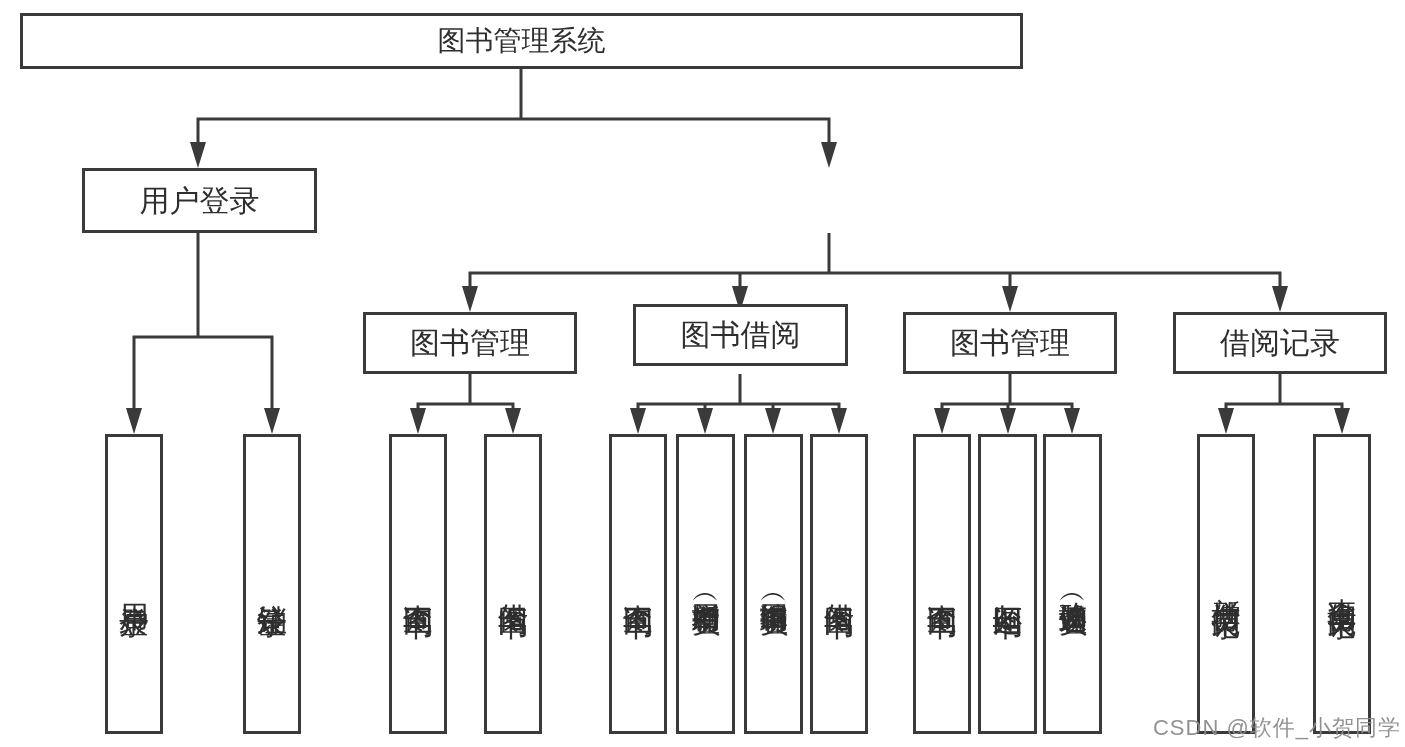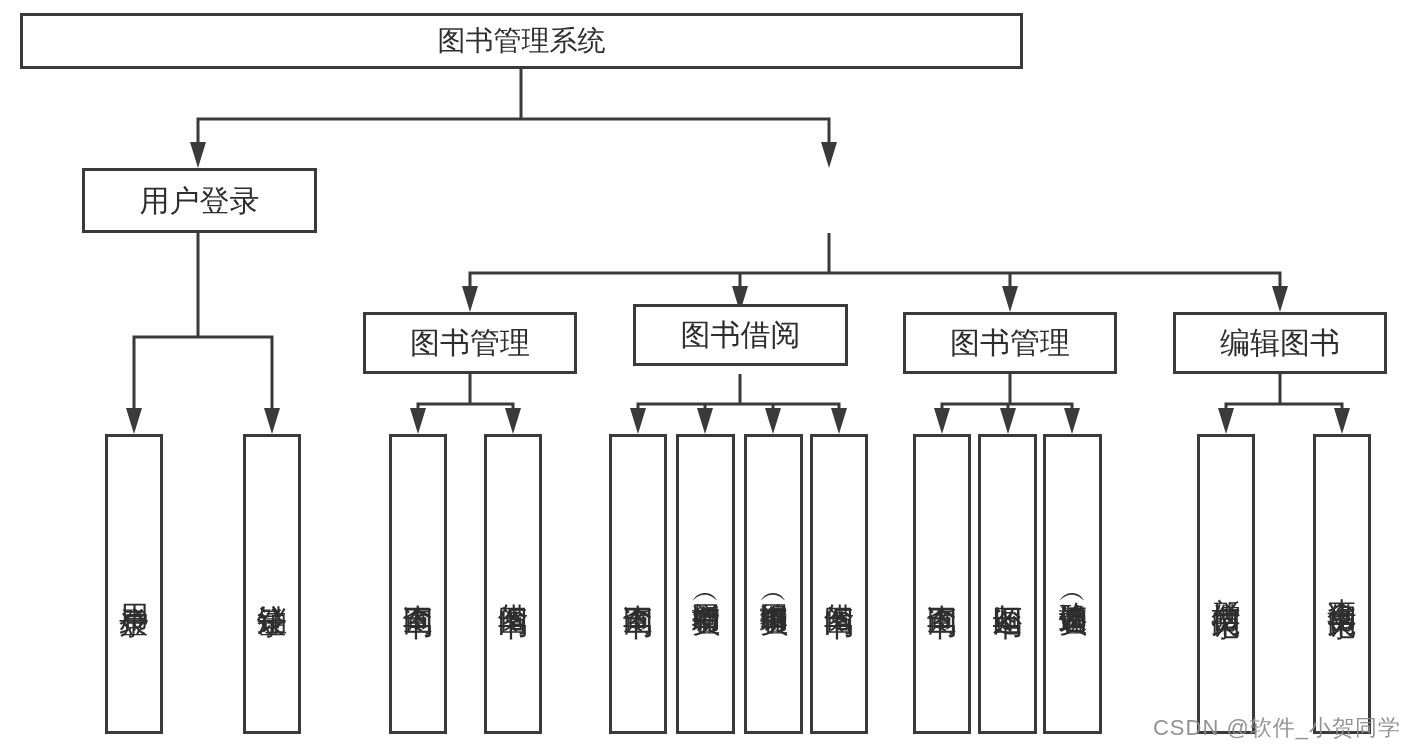--- a/index.html
+++ b/index.html
@@ -70,21 +70,21 @@
     </g>
   </svg>
 
   <div class="node h root-node" style="left:20px;top:13px;width:1003px;height:56px">图书管理系统</div>
 
   <div class="node h" style="left:82px;top:168px;width:235px;height:65px">用户登录</div>
 
   <div class="node h" style="left:363px;top:312px;width:214px;height:62px">图书管理</div>
   <div class="node h" style="left:633px;top:304px;width:215px;height:62px">图书借阅</div>
   <div class="node h" style="left:903px;top:312px;width:214px;height:62px">图书管理</div>
-  <div class="node h" style="left:1173px;top:312px;width:214px;height:62px">编辑图书</div>
+  <div class="node h" style="left:1173px;top:312px;width:214px;height:62px">借阅记录</div>
 
   <div class="node v len4" style="left:105px;top:434px;width:58px;height:300px">用户登录</div>
   <div class="node v len4" style="left:243px;top:434px;width:58px;height:300px">注销登录</div>
 
   <div class="node v len4" style="left:389px;top:434px;width:58px;height:300px">查询图书</div>
   <div class="node v len4" style="left:484px;top:434px;width:58px;height:300px">借阅图书</div>
 
   <div class="node v len4" style="left:609px;top:434px;width:58px;height:300px">查询图书</div>
   <div class="node v len9" style="left:676px;top:434px;width:59px;height:300px">新增图书（管理员）</div>
   <div class="node v len9" style="left:744px;top:434px;width:59px;height:300px">编辑图书（管理员）</div>

